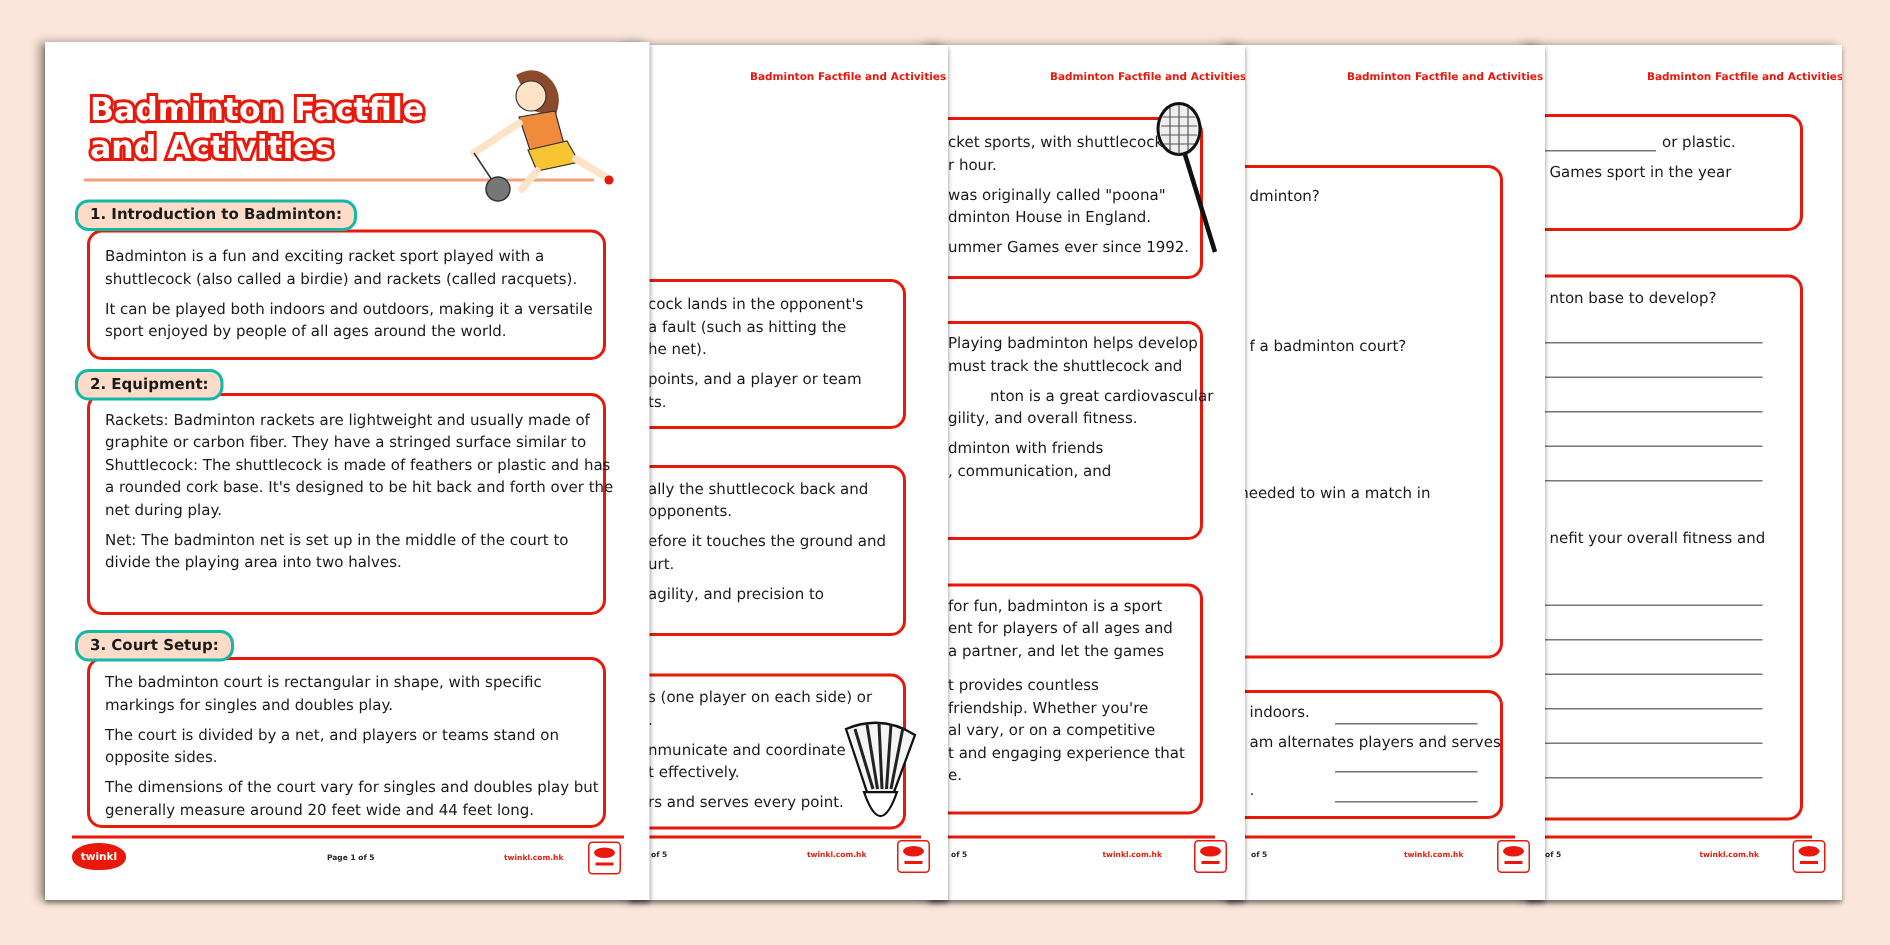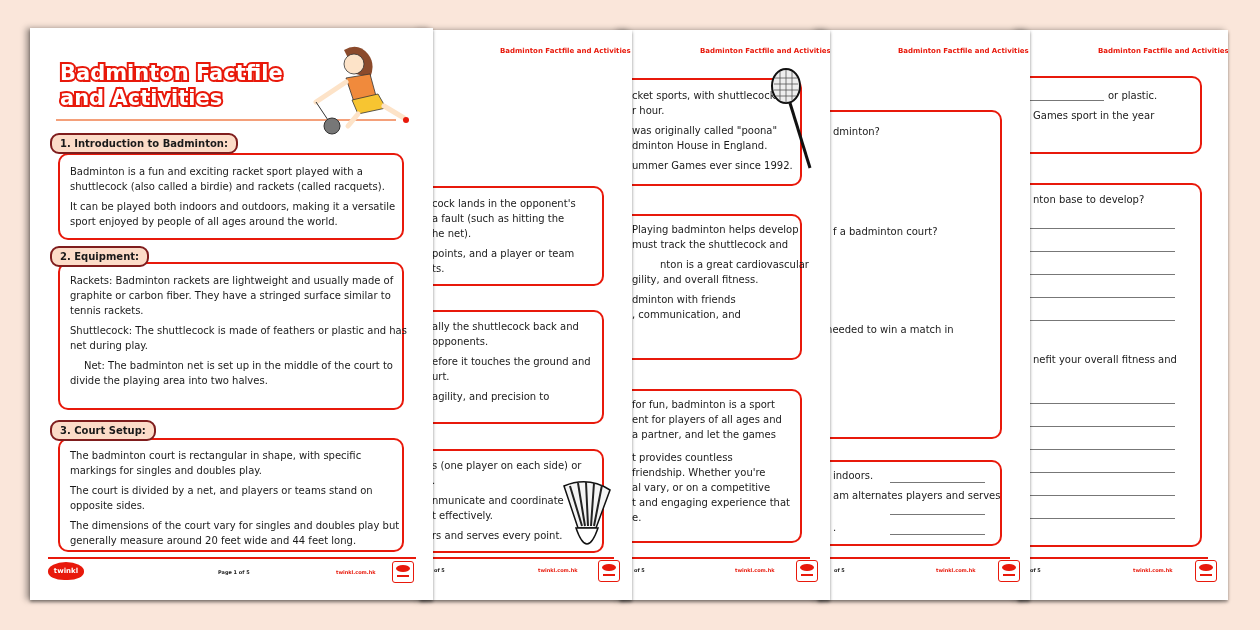--- a/index.html
+++ b/index.html
@@ -8,21 +8,21 @@
   .hdr{position:absolute;top:17px;font-size:7px;font-weight:bold;color:#e8190b;white-space:nowrap;}
   .box{position:absolute;border:2px solid #e8190b;border-radius:10px;background:#fff;}
   .box p{margin:0 0 5px 0;font-size:10px;line-height:15px;white-space:nowrap;}
   .footer-line{position:absolute;height:2px;background:#e8190b;}
   .foot-url{position:absolute;font-size:5px;font-weight:bold;color:#e8190b;white-space:nowrap;}
   .foot-page{position:absolute;font-size:5px;font-weight:bold;color:#222;white-space:nowrap;}
   .badge{position:absolute;width:20px;height:20px;border:1px solid #e8190b;border-radius:3px;background:#fff;}
   .badge:before{content:"";position:absolute;left:3px;top:3px;width:14px;height:7px;border-radius:50%;background:#e8190b;}
   .badge:after{content:"";position:absolute;left:4px;top:13px;width:12px;height:2px;background:#e8190b;}
   .ans-line{position:absolute;height:1px;background:#777;}
-  .tab{position:absolute;background:#fcdcc8;border:2px solid #7f1d1d;border-radius:9px;font-size:10px;font-weight:bold;padding:3px 8px;white-space:nowrap;}
+  .tab{position:absolute;background:#fcdcc8;border:2px solid #14b8a6;border-radius:9px;font-size:10px;font-weight:bold;padding:3px 8px;white-space:nowrap;}
   #p1{left:30px;width:403px;top:28px;height:572px;z-index:5;}
   #p2{left:420px;width:212px;z-index:4;}
   #p3{left:620px;width:210px;z-index:3;}
   #p4{left:818px;width:212px;z-index:2;}
   #p5{left:1018px;width:210px;z-index:1;}
   .title{position:absolute;left:30px;top:33px;font-family:"DejaVu Sans",sans-serif;font-weight:bold;font-size:21px;line-height:25px;color:#fff;-webkit-text-stroke:4px #e8190b;paint-order:stroke fill;text-shadow:0 0 1px #e8190b;}
   .title-rule{position:absolute;left:26px;top:91px;width:340px;height:2px;background:#f4a07a;}
   .twinkl-logo{position:absolute;left:18px;top:534px;width:36px;height:18px;background:#e8190b;border-radius:50% 50% 45% 45%;color:#fff;font-size:7px;font-weight:bold;text-align:center;line-height:18px;}
 </style>
 </head>
@@ -188,24 +188,24 @@
       <p style="margin:0;">It can be played both indoors and outdoors, making it a versatile</p>
       <p>sport enjoyed by people of all ages around the world.</p>
     </div>
   </div>
   <div class="tab" style="left:20px;top:105px;">1. Introduction to Badminton:</div>
 
   <div class="box" style="left:28px;top:234px;width:342px;height:144px;">
     <div style="position:absolute;left:10px;top:9px;">
       <p style="margin:0;">Rackets: Badminton rackets are lightweight and usually made of</p>
       <p style="margin:0;">graphite or carbon fiber. They have a stringed surface similar to</p>
-      <p>tennis rackets.</p>
       <p style="margin:0;">Shuttlecock: The shuttlecock is made of feathers or plastic and has</p>
+      <p style="margin:0;">a rounded cork base. It's designed to be hit back and forth over the</p>
       <p>net during play.</p>
-      <p style="margin:0;text-align:center;">Net: The badminton net is set up in the middle of the court to</p>
+      <p style="margin:0;">Net: The badminton net is set up in the middle of the court to</p>
       <p>divide the playing area into two halves.</p>
     </div>
   </div>
   <div class="tab" style="left:20px;top:218px;">2. Equipment:</div>
 
   <div class="box" style="left:28px;top:410px;width:342px;height:110px;">
     <div style="position:absolute;left:10px;top:8px;">
       <p style="margin:0;">The badminton court is rectangular in shape, with specific</p>
       <p>markings for singles and doubles play.</p>
       <p style="margin:0;">The court is divided by a net, and players or teams stand on</p>

